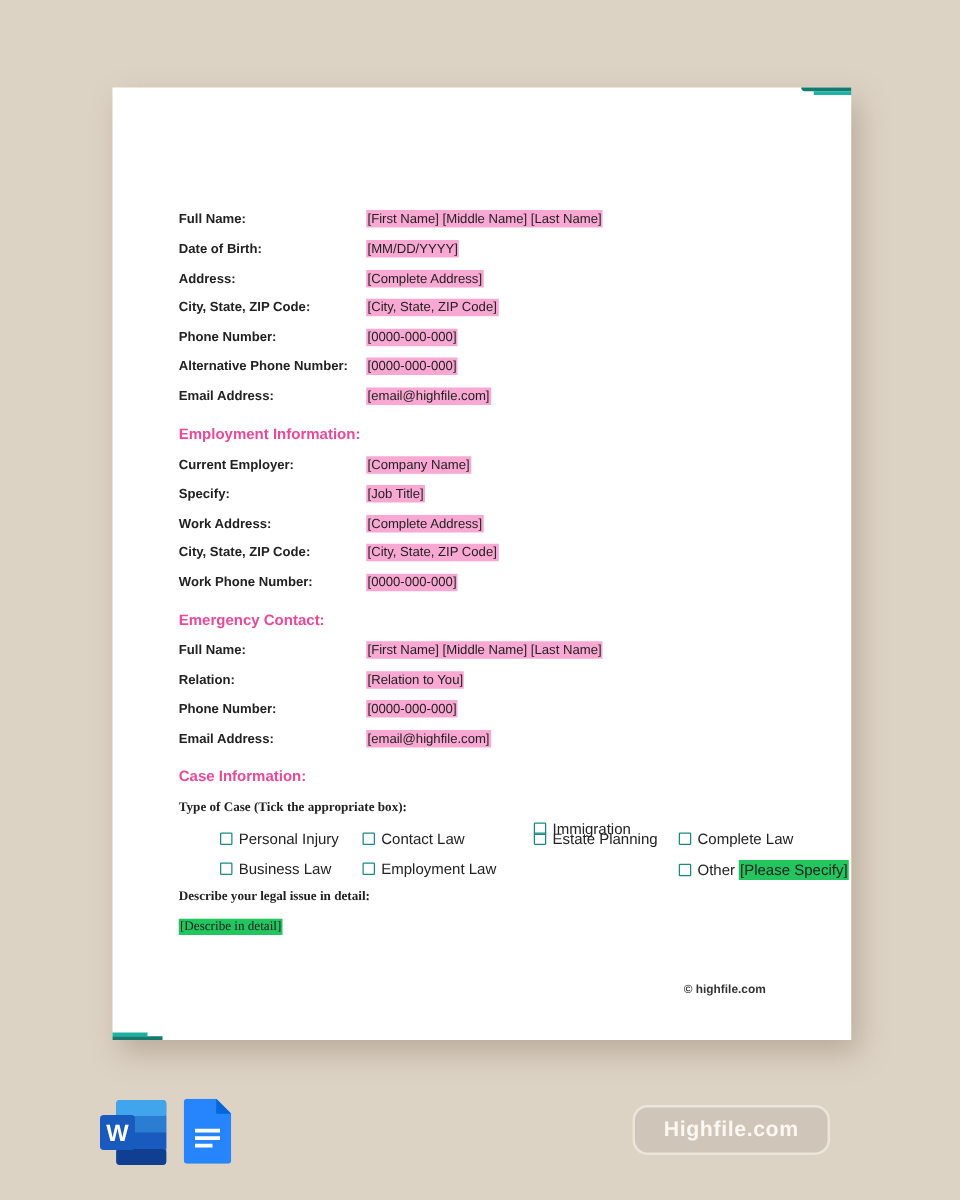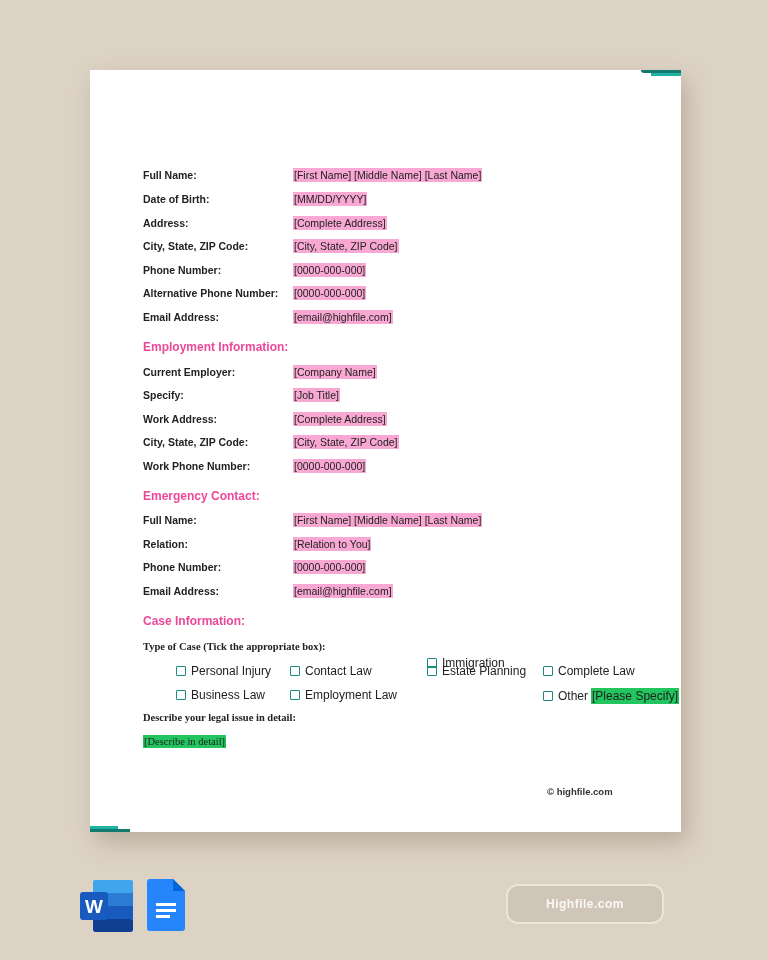--- a/index.html
+++ b/index.html
@@ -37,21 +37,21 @@
   .chk { position:absolute; font-size:12px; color:#222; white-space:nowrap; display:flex; align-items:center;margin-left:32px; }
   .box { display:inline-block; width:8px; height:8px; border:1.3px solid #1a8b84; margin-right:5px; border-radius:1px; }
   .hl { background:#22c55e; padding:1px 1px; }
   .copy { position:absolute; left:457px; top:716px; font-size:9.5px; font-weight:bold; color:#333; }
 
   .word-icon { position:absolute; left:80px; top:880px; width:54px; height:52px; }
   .docs-icon { position:absolute; left:147px; top:879px; width:38px; height:52px; }
   .brand-pill {
     position:absolute; left:506px; top:884px; width:158px; height:40px;
     border-radius:12px; background:#cfc5b8; border:2px solid #ece5da;
-    color:#fbf8f3; font-size:12px; font-weight:bold; letter-spacing:0.5px;
+    color:#fbf8f3; font-size:17px; font-weight:bold; letter-spacing:0.5px;
     display:flex; align-items:center; justify-content:center; box-sizing:border-box;
   }
 </style>
 </head>
 <body>
 
 <div class="page">
   <div class="corner-tr">
       <div class="a"></div>
       <div class="b"></div>

